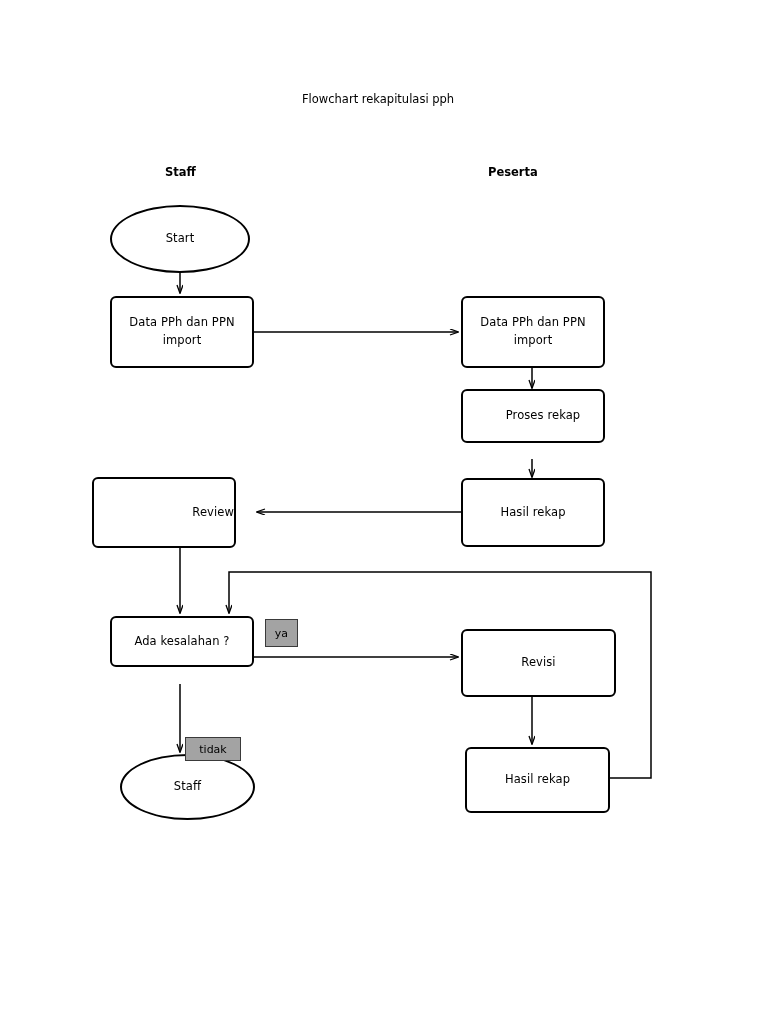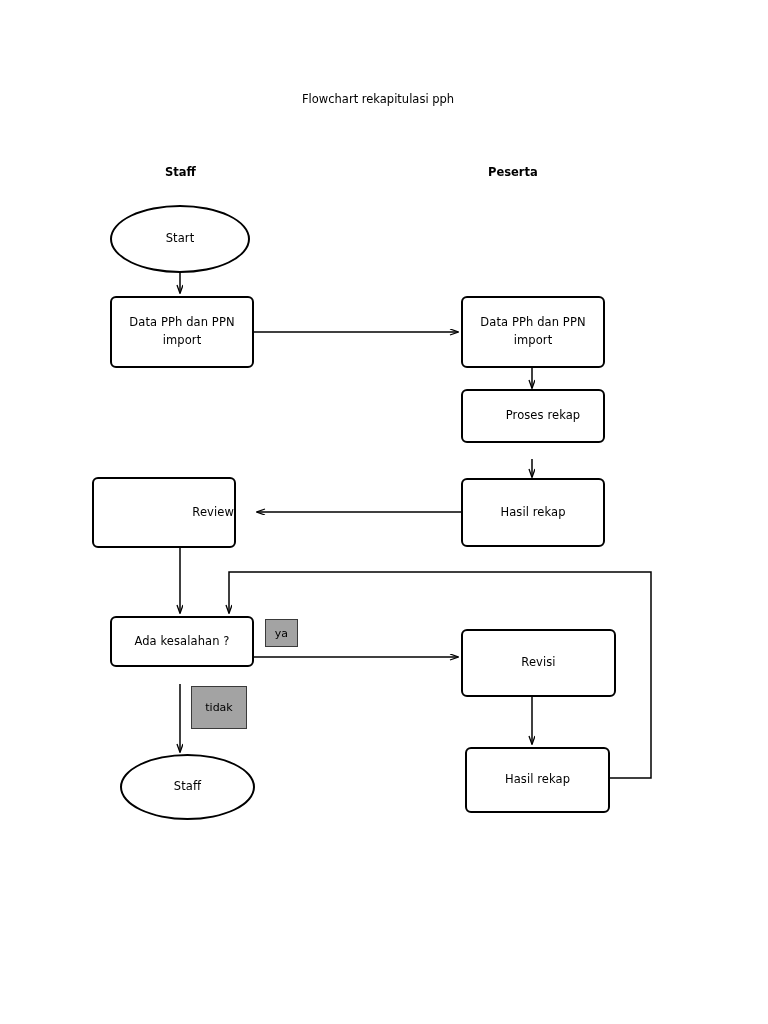--- a/index.html
+++ b/index.html
@@ -160,17 +160,17 @@
   </div>
 
   <div class="node term" style="left:120px; top:754px; width:135px; height:66px;">
     <span>Staff</span>
   </div>
 
   <div class="label-box" style="left:265px; top:619px; width:33px; height:28px;">
     <span>ya</span>
   </div>
 
-  <div class="label-box" style="left:185px; top:686px; width:56px; height:43px;margin-left:6px;">
+  <div class="label-box" style="left:185px; top:737px; width:56px; height:24px;">
     <span>tidak</span>
   </div>
 
 </div>
 
 </body></html>

